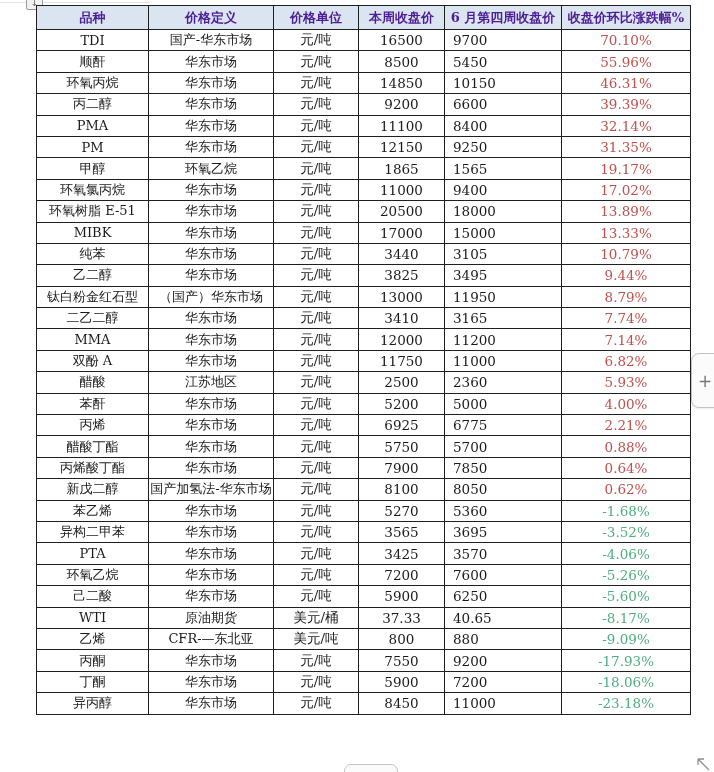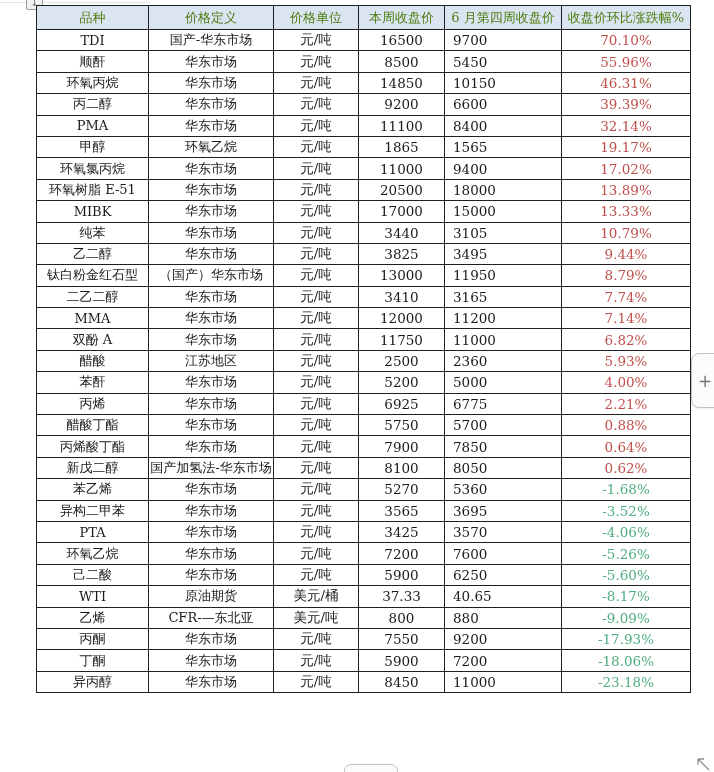--- a/index.html
+++ b/index.html
@@ -16,21 +16,21 @@
   }
   .top-line{position:absolute;left:0;top:2px;width:150px;height:1px;background:#e3e3e3;}
   .table-wrap{position:absolute;left:36px;top:5px;}
   table{border-collapse:collapse;table-layout:fixed;width:654px;}
   th,td{
     border:1px solid var(--border);
     overflow:hidden;white-space:nowrap;padding:0;
   }
   th{
     background:var(--header-bg);
-    font-weight:normal;font-size:13px;height:23px;color:#4d7c0f;
+    font-weight:bold;font-size:13px;height:23px;color:#4c1d95;
     font-family:"DejaVu Serif","Liberation Serif",serif;
     text-align:center;
   }
   td{
     height:20.4px;font-size:13px;text-align:center;color:#1a1a1a;
     font-family:"DejaVu Serif","Liberation Serif",serif;
   }
   td.num{font-size:13.5px;}
   td.left{text-align:left;padding-left:8px;}
   td.pct.pos{color:var(--positive);}
@@ -117,20 +117,28 @@
         </tr>
         <tr>
           <td>PMA</td>
           <td>华东市场</td>
           <td class="num">元/吨</td>
           <td class="num">11100</td>
           <td class="num left">8400</td>
           <td class="num pct pos">32.14%</td>
         </tr>
         <tr>
+          <td>PM</td>
+          <td>华东市场</td>
+          <td class="num">元/吨</td>
+          <td class="num">12150</td>
+          <td class="num left">9250</td>
+          <td class="num pct pos">31.35%</td>
+        </tr>
+        <tr>
           <td>甲醇</td>
           <td>环氧乙烷</td>
           <td class="num">元/吨</td>
           <td class="num">1865</td>
           <td class="num left">1565</td>
           <td class="num pct pos">19.17%</td>
         </tr>
         <tr>
           <td>环氧氯丙烷</td>
           <td>华东市场</td>

